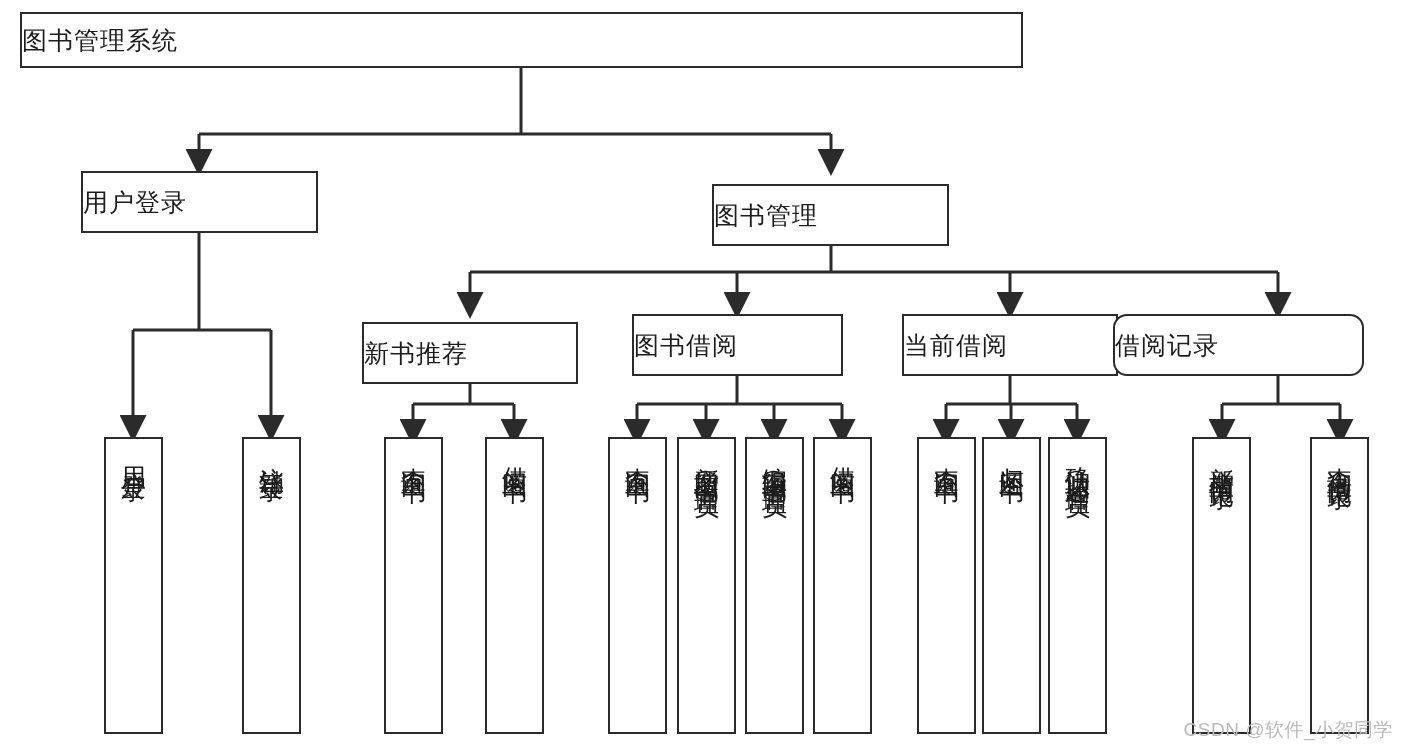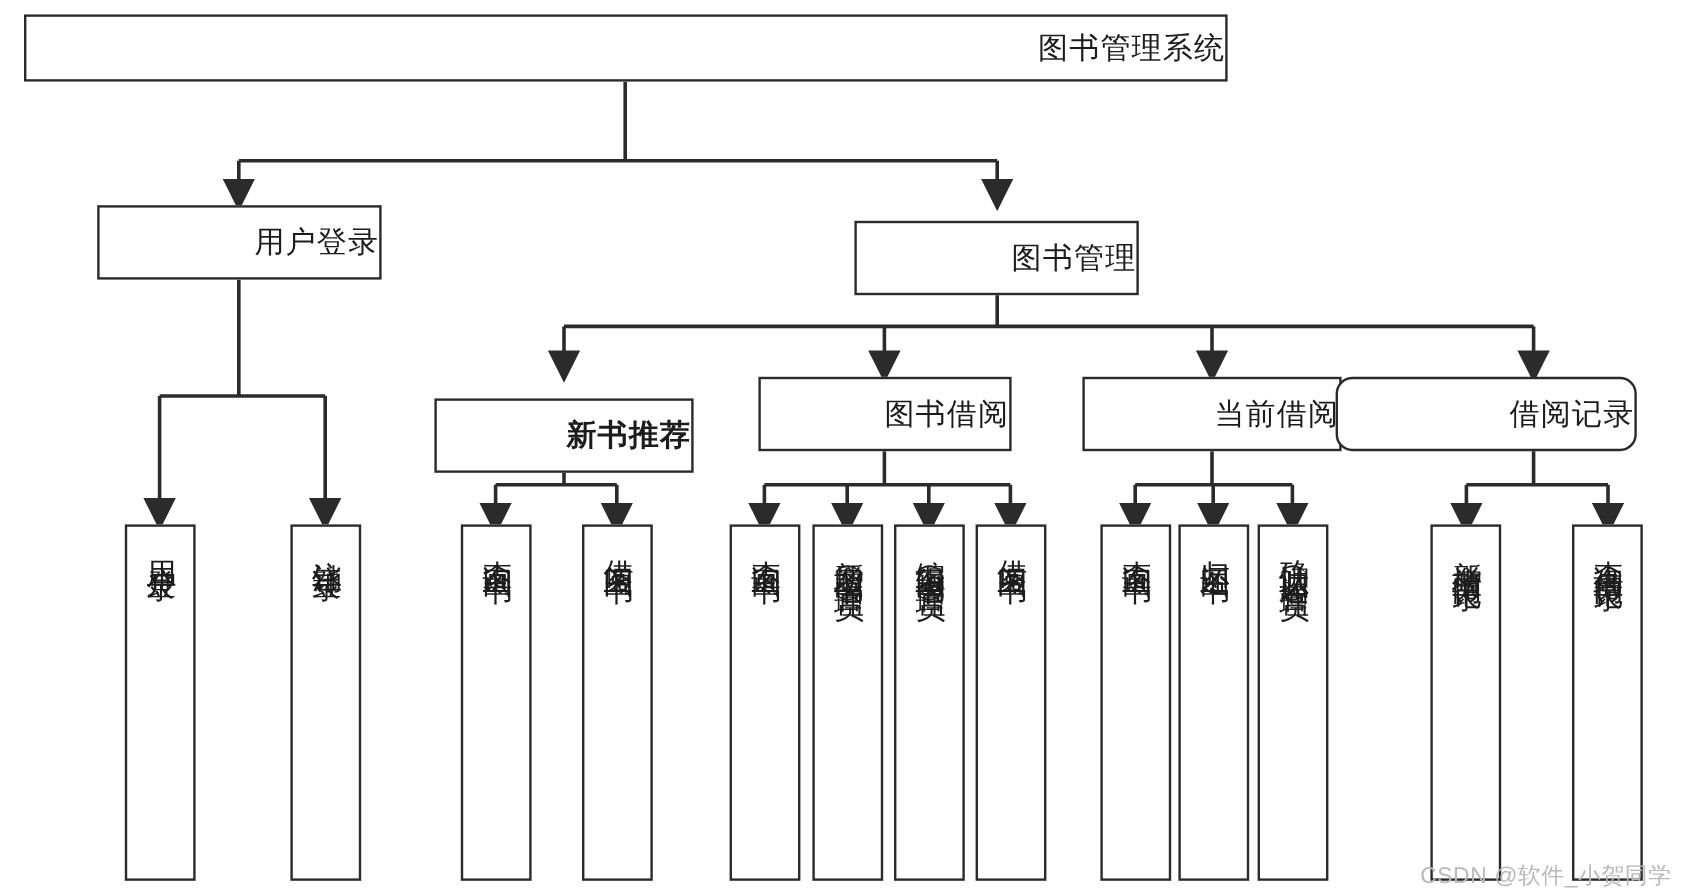--- a/index.html
+++ b/index.html
@@ -21,21 +21,21 @@
     width:1405px;height:747px;
     pointer-events:none;
   }
   .node{
     position:absolute;
     box-sizing:border-box;
     background:#ffffff;
     border:2.5px solid #2b2b2b;
     display:flex;
     align-items:center;
-    justify-content:flex-end;
+    justify-content:flex-start;
     z-index:3;
   }
   .node .lbl{
     font-size:25px;
     line-height:1.15;
     letter-spacing:1px;
     color:#1c1c1c;
     white-space:nowrap;
     text-align:center;
   }
@@ -124,21 +124,21 @@
     <span class="lbl">图书管理系统</span>
   </div>
 
   <div class="node" style="left:81px;top:171px;width:237px;height:62px;">
     <span class="lbl">用户登录</span>
   </div>
   <div class="node" style="left:712px;top:184px;width:237px;height:62px;">
     <span class="lbl">图书管理</span>
   </div>
 
-  <div class="node" style="left:362px;top:332px;width:216px;height:62px;font-weight:bold;">
+  <div class="node" style="left:362px;top:322px;width:216px;height:62px;">
     <span class="lbl">新书推荐</span>
   </div>
   <div class="node" style="left:902px;top:314px;width:216px;height:62px;">
     <span class="lbl">当前借阅</span>
   </div>
   <div class="node" style="left:632px;top:314px;width:211px;height:62px;">
     <span class="lbl">图书借阅</span>
   </div>
   <div class="node" style="left:1113px;top:314px;width:251px;height:62px;border-radius:14px;">
     <span class="lbl">借阅记录</span>

